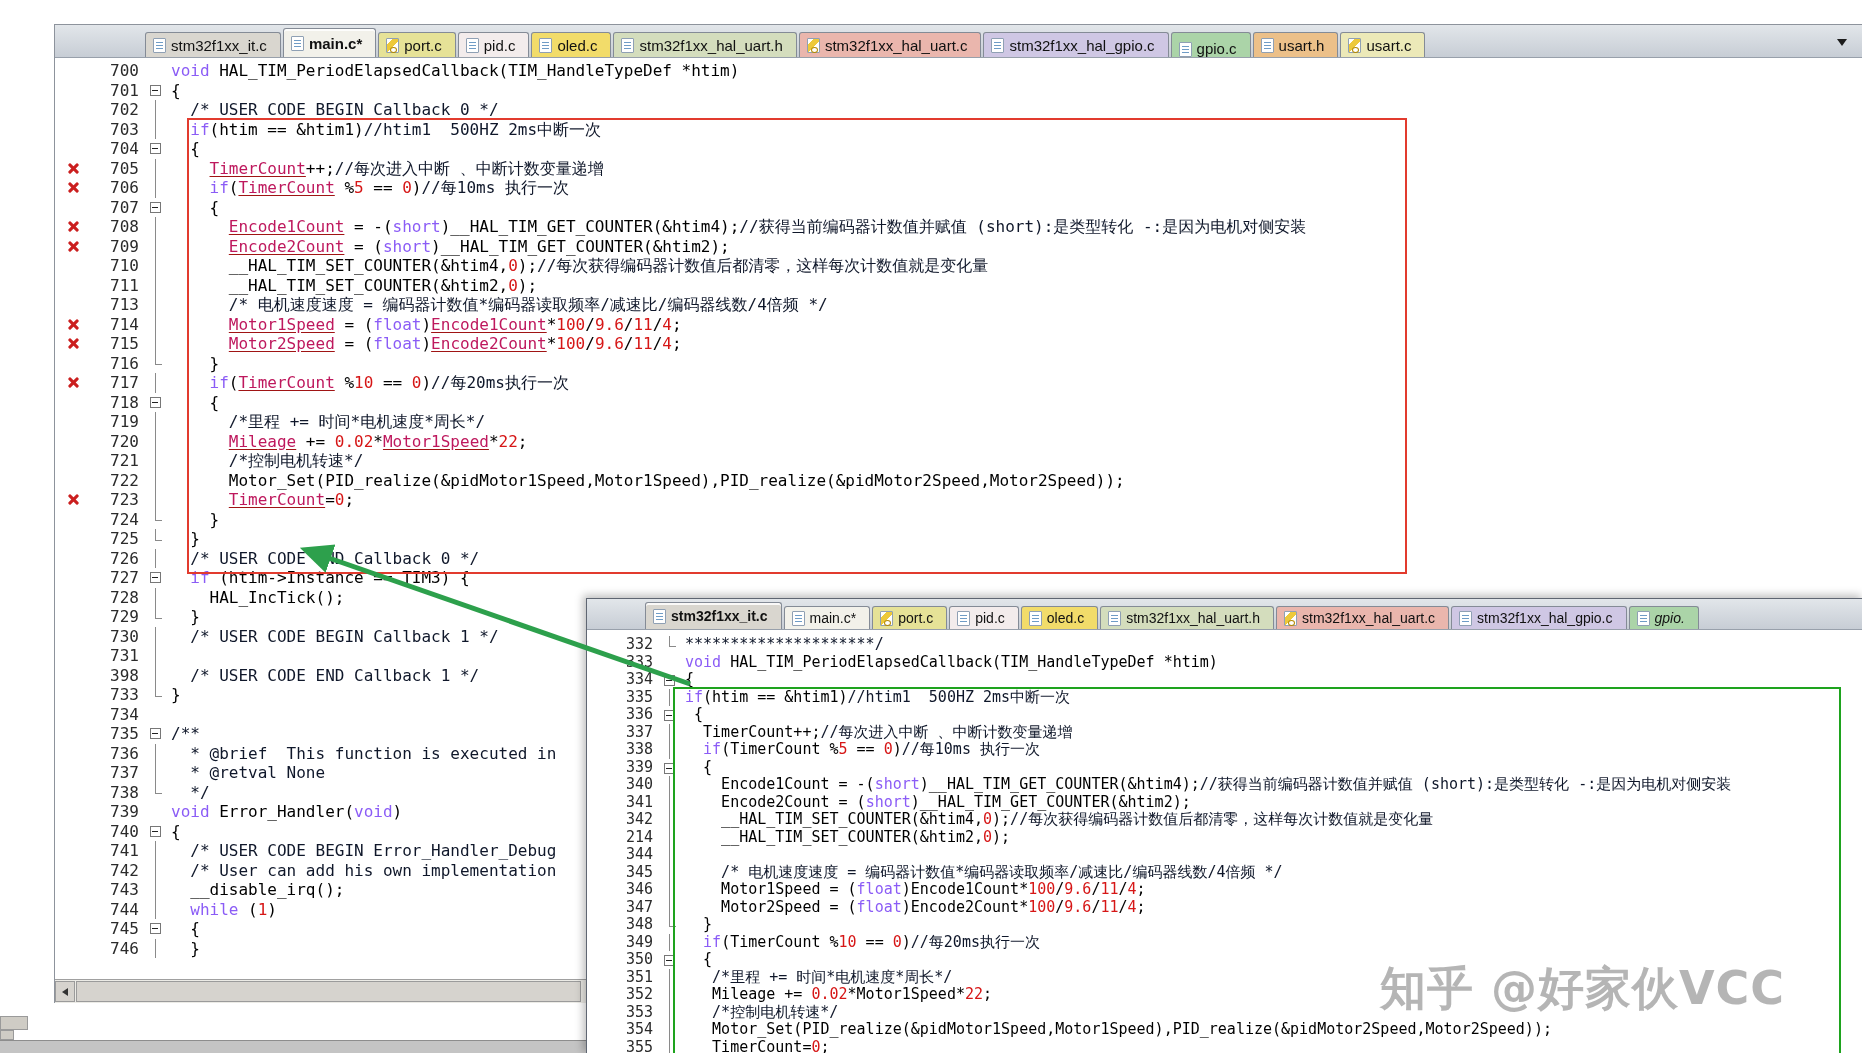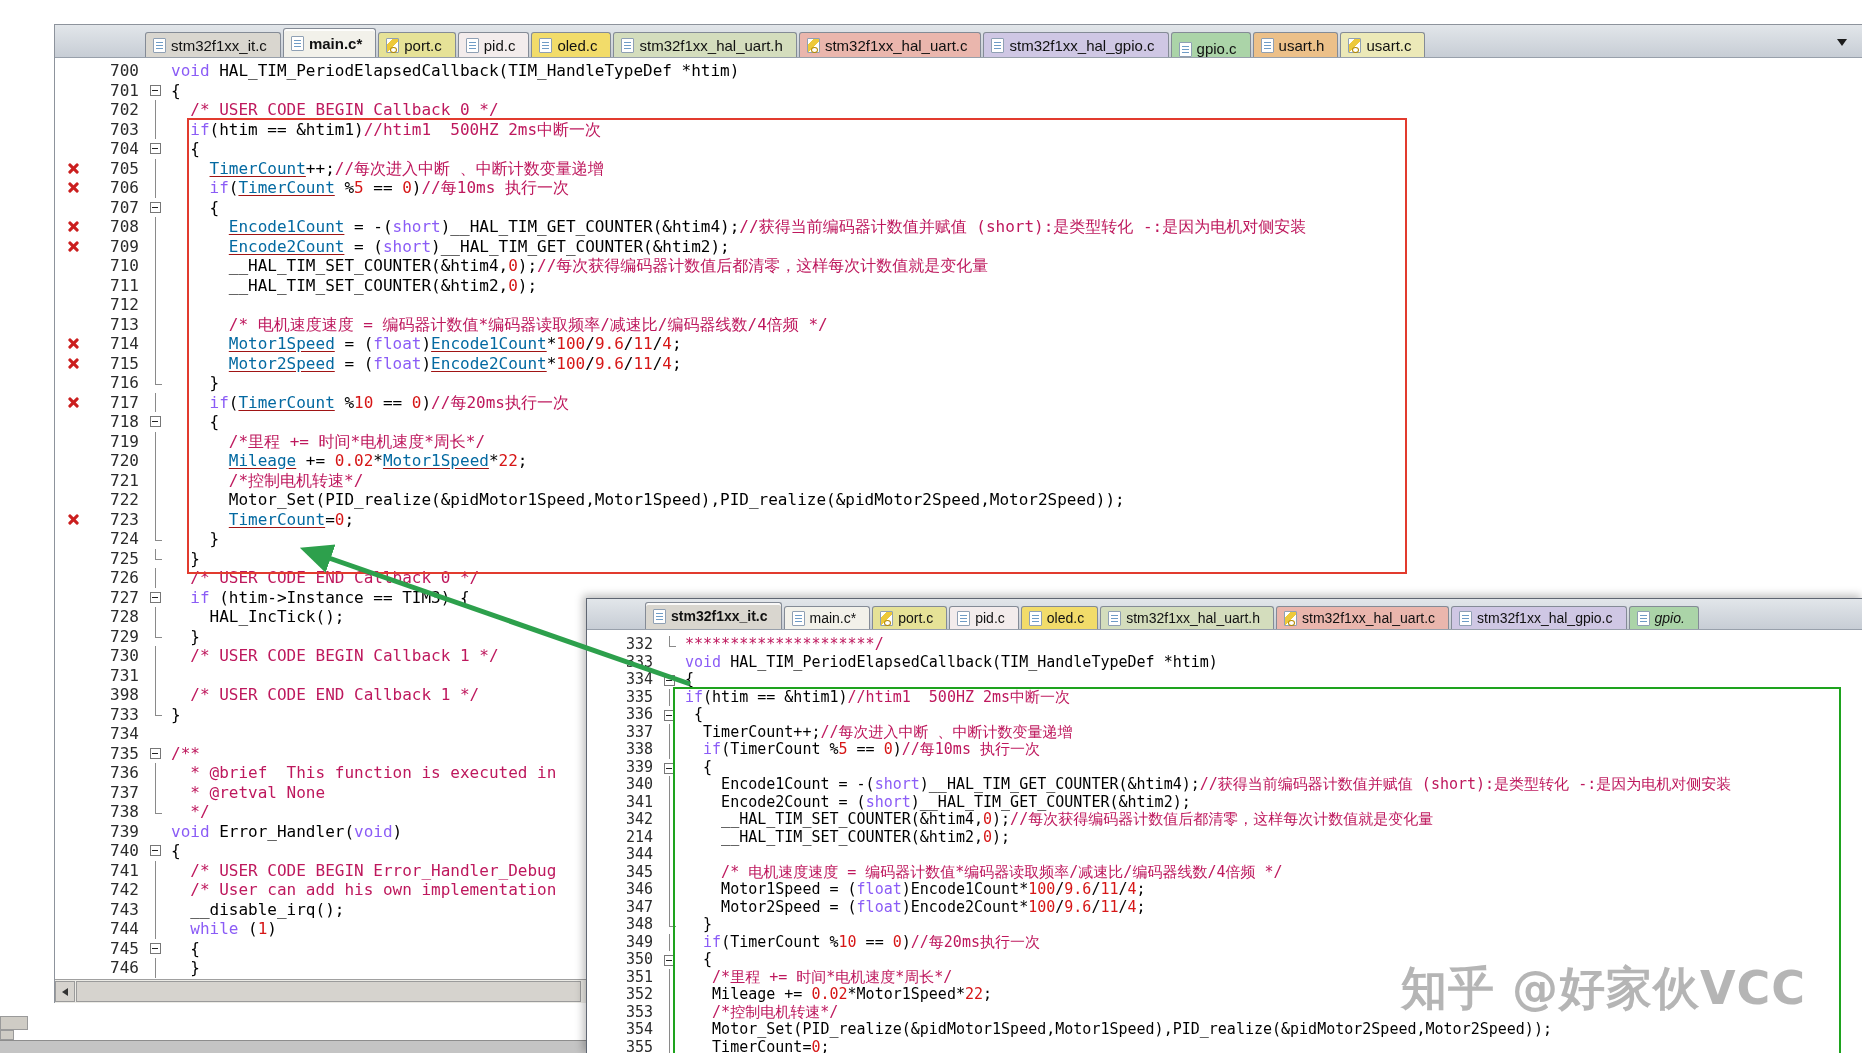--- a/index.html
+++ b/index.html
@@ -64,23 +64,23 @@
   .cell-fold.f-e::before{content:"";position:absolute;left:8px;top:0;height:55%;width:6px;
             border-left:1px solid #8a8a8a;border-bottom:1px solid #8a8a8a;}
   .foldbox{position:absolute;left:3px;top:4px;width:11px;height:11px;border:1px solid #777;
             background:#fff;box-sizing:border-box;}
   .foldbox::after{content:"";position:absolute;left:1px;top:4px;width:6px;border-top:1px solid #222;}
   .cell-code{flex:none;padding-left:6px;}
 
   
   .tk-p{color:#000000;}
   .tk-k{color:#8b5cf6;}
-  .tk-c{color:#be185d;}
+  .tk-c{color:#0f172a;}
   .tk-n{color:#d61616;}
-  .tk-u{color:#0369a1;text-decoration:underline;text-decoration-color:#a01414;text-underline-offset:2px;}
+  .tk-u{color:#be185d;text-decoration:underline;text-decoration-color:#a01414;text-underline-offset:2px;}
 
   
   .red-box{position:absolute;left:132px;top:60px;width:1216px;height:452px;
            border:2px solid #e23b2e;pointer-events:none;z-index:5;}
   .green-box{position:absolute;left:86px;top:57px;width:1164px;height:520px;
            border:2px solid #1ea31e;pointer-events:none;z-index:5;}
 
   
   .hscroll{position:absolute;left:0;right:0;top:954px;height:23px;background:#ecebe6;
            border-top:1px solid #a0a0a0;}
@@ -94,21 +94,21 @@
   
   .bottom-bar{position:absolute;left:0;top:1040px;width:1862px;height:13px;background:#c4c4c4;
            border-top:1px solid #8d8d8d;z-index:2;}
   .chip1{position:absolute;left:0;top:1016px;width:26px;height:12px;background:#cfccc5;
            border:1px solid #9a9a9a;z-index:2;}
   .chip2{position:absolute;left:0;top:1030px;width:12px;height:8px;background:#cfccc5;
            border:1px solid #9a9a9a;z-index:2;}
   .arrow-svg{position:absolute;left:0;top:0;z-index:30;pointer-events:none;}
   .watermark{position:absolute;left:1380px;top:958px;z-index:40;
            font-family:"DejaVu Sans",sans-serif;font-size:46px;font-weight:bold;letter-spacing:1px;
-           color:rgba(168,168,168,0.85);text-shadow:1px 1px 2px rgba(255,255,255,0.5);white-space:nowrap;margin-left:21px;}
+           color:rgba(168,168,168,0.85);text-shadow:1px 1px 2px rgba(255,255,255,0.5);white-space:nowrap;}
 </style>
 </head>
 <body>
 
 <div class="screen">
 
   <div class="chip1"></div>
   <div class="chip2"></div>
   <div class="bottom-bar"></div>
 
@@ -171,21 +171,20 @@
           <div class="code-row"><span class="cell-mark"></span><span class="cell-num">702</span><span class="cell-fold f-v"></span><span class="cell-code"><span class="tk-c">  /* USER CODE BEGIN Callback 0 */</span></span></div>
           <div class="code-row"><span class="cell-mark"></span><span class="cell-num">703</span><span class="cell-fold f-v"></span><span class="cell-code"><span class="tk-p">  </span><span class="tk-k">if</span><span class="tk-p">(htim == &amp;htim1)</span><span class="tk-c">//htim1  500HZ 2ms中断一次</span></span></div>
           <div class="code-row"><span class="cell-mark"></span><span class="cell-num">704</span><span class="cell-fold"><i class="foldbox"></i></span><span class="cell-code"><span class="tk-p">  {</span></span></div>
           <div class="code-row"><span class="cell-mark"><i class="cross"></i></span><span class="cell-num">705</span><span class="cell-fold f-v"></span><span class="cell-code"><span class="tk-p">    </span><span class="tk-u">TimerCount</span><span class="tk-p">++;</span><span class="tk-c">//每次进入中断 、中断计数变量递增</span></span></div>
           <div class="code-row"><span class="cell-mark"><i class="cross"></i></span><span class="cell-num">706</span><span class="cell-fold f-v"></span><span class="cell-code"><span class="tk-p">    </span><span class="tk-k">if</span><span class="tk-p">(</span><span class="tk-u">TimerCount</span><span class="tk-p"> %</span><span class="tk-n">5</span><span class="tk-p"> == </span><span class="tk-n">0</span><span class="tk-p">)</span><span class="tk-c">//每10ms 执行一次</span></span></div>
           <div class="code-row"><span class="cell-mark"></span><span class="cell-num">707</span><span class="cell-fold"><i class="foldbox"></i></span><span class="cell-code"><span class="tk-p">    {</span></span></div>
           <div class="code-row"><span class="cell-mark"><i class="cross"></i></span><span class="cell-num">708</span><span class="cell-fold f-v"></span><span class="cell-code"><span class="tk-p">      </span><span class="tk-u">Encode1Count</span><span class="tk-p"> = -(</span><span class="tk-k">short</span><span class="tk-p">)__HAL_TIM_GET_COUNTER(&amp;htim4);</span><span class="tk-c">//获得当前编码器计数值并赋值 (short):是类型转化 -:是因为电机对侧安装</span></span></div>
           <div class="code-row"><span class="cell-mark"><i class="cross"></i></span><span class="cell-num">709</span><span class="cell-fold f-v"></span><span class="cell-code"><span class="tk-p">      </span><span class="tk-u">Encode2Count</span><span class="tk-p"> = (</span><span class="tk-k">short</span><span class="tk-p">)__HAL_TIM_GET_COUNTER(&amp;htim2);</span></span></div>
           <div class="code-row"><span class="cell-mark"></span><span class="cell-num">710</span><span class="cell-fold f-v"></span><span class="cell-code"><span class="tk-p">      __HAL_TIM_SET_COUNTER(&amp;htim4,</span><span class="tk-n">0</span><span class="tk-p">);</span><span class="tk-c">//每次获得编码器计数值后都清零，这样每次计数值就是变化量</span></span></div>
           <div class="code-row"><span class="cell-mark"></span><span class="cell-num">711</span><span class="cell-fold f-v"></span><span class="cell-code"><span class="tk-p">      __HAL_TIM_SET_COUNTER(&amp;htim2,</span><span class="tk-n">0</span><span class="tk-p">);</span></span></div>
-          <div class="code-row"><span class="cell-mark"></span><span class="cell-num">712</span><span class="cell-fold f-v"></span><span class="cell-code"></span></div>
           <div class="code-row"><span class="cell-mark"></span><span class="cell-num">713</span><span class="cell-fold f-v"></span><span class="cell-code"><span class="tk-c">      /* 电机速度速度 = 编码器计数值*编码器读取频率/减速比/编码器线数/4倍频 */</span></span></div>
           <div class="code-row"><span class="cell-mark"><i class="cross"></i></span><span class="cell-num">714</span><span class="cell-fold f-v"></span><span class="cell-code"><span class="tk-p">      </span><span class="tk-u">Motor1Speed</span><span class="tk-p"> = (</span><span class="tk-k">float</span><span class="tk-p">)</span><span class="tk-u">Encode1Count</span><span class="tk-p">*</span><span class="tk-n">100</span><span class="tk-p">/</span><span class="tk-n">9.6</span><span class="tk-p">/</span><span class="tk-n">11</span><span class="tk-p">/</span><span class="tk-n">4</span><span class="tk-p">;</span></span></div>
           <div class="code-row"><span class="cell-mark"><i class="cross"></i></span><span class="cell-num">715</span><span class="cell-fold f-v"></span><span class="cell-code"><span class="tk-p">      </span><span class="tk-u">Motor2Speed</span><span class="tk-p"> = (</span><span class="tk-k">float</span><span class="tk-p">)</span><span class="tk-u">Encode2Count</span><span class="tk-p">*</span><span class="tk-n">100</span><span class="tk-p">/</span><span class="tk-n">9.6</span><span class="tk-p">/</span><span class="tk-n">11</span><span class="tk-p">/</span><span class="tk-n">4</span><span class="tk-p">;</span></span></div>
           <div class="code-row"><span class="cell-mark"></span><span class="cell-num">716</span><span class="cell-fold f-e"></span><span class="cell-code"><span class="tk-p">    }</span></span></div>
           <div class="code-row"><span class="cell-mark"><i class="cross"></i></span><span class="cell-num">717</span><span class="cell-fold f-v"></span><span class="cell-code"><span class="tk-p">    </span><span class="tk-k">if</span><span class="tk-p">(</span><span class="tk-u">TimerCount</span><span class="tk-p"> %</span><span class="tk-n">10</span><span class="tk-p"> == </span><span class="tk-n">0</span><span class="tk-p">)</span><span class="tk-c">//每20ms执行一次</span></span></div>
           <div class="code-row"><span class="cell-mark"></span><span class="cell-num">718</span><span class="cell-fold"><i class="foldbox"></i></span><span class="cell-code"><span class="tk-p">    {</span></span></div>
           <div class="code-row"><span class="cell-mark"></span><span class="cell-num">719</span><span class="cell-fold f-v"></span><span class="cell-code"><span class="tk-c">      /*里程 += 时间*电机速度*周长*/</span></span></div>
           <div class="code-row"><span class="cell-mark"></span><span class="cell-num">720</span><span class="cell-fold f-v"></span><span class="cell-code"><span class="tk-p">      </span><span class="tk-u">Mileage</span><span class="tk-p"> += </span><span class="tk-n">0.02</span><span class="tk-p">*</span><span class="tk-u">Motor1Speed</span><span class="tk-p">*</span><span class="tk-n">22</span><span class="tk-p">;</span></span></div>
           <div class="code-row"><span class="cell-mark"></span><span class="cell-num">721</span><span class="cell-fold f-v"></span><span class="cell-code"><span class="tk-c">      /*控制电机转速*/</span></span></div>
           <div class="code-row"><span class="cell-mark"></span><span class="cell-num">722</span><span class="cell-fold f-v"></span><span class="cell-code"><span class="tk-p">      Motor_Set(PID_realize(&amp;pidMotor1Speed,Motor1Speed),PID_realize(&amp;pidMotor2Speed,Motor2Speed));</span></span></div>

